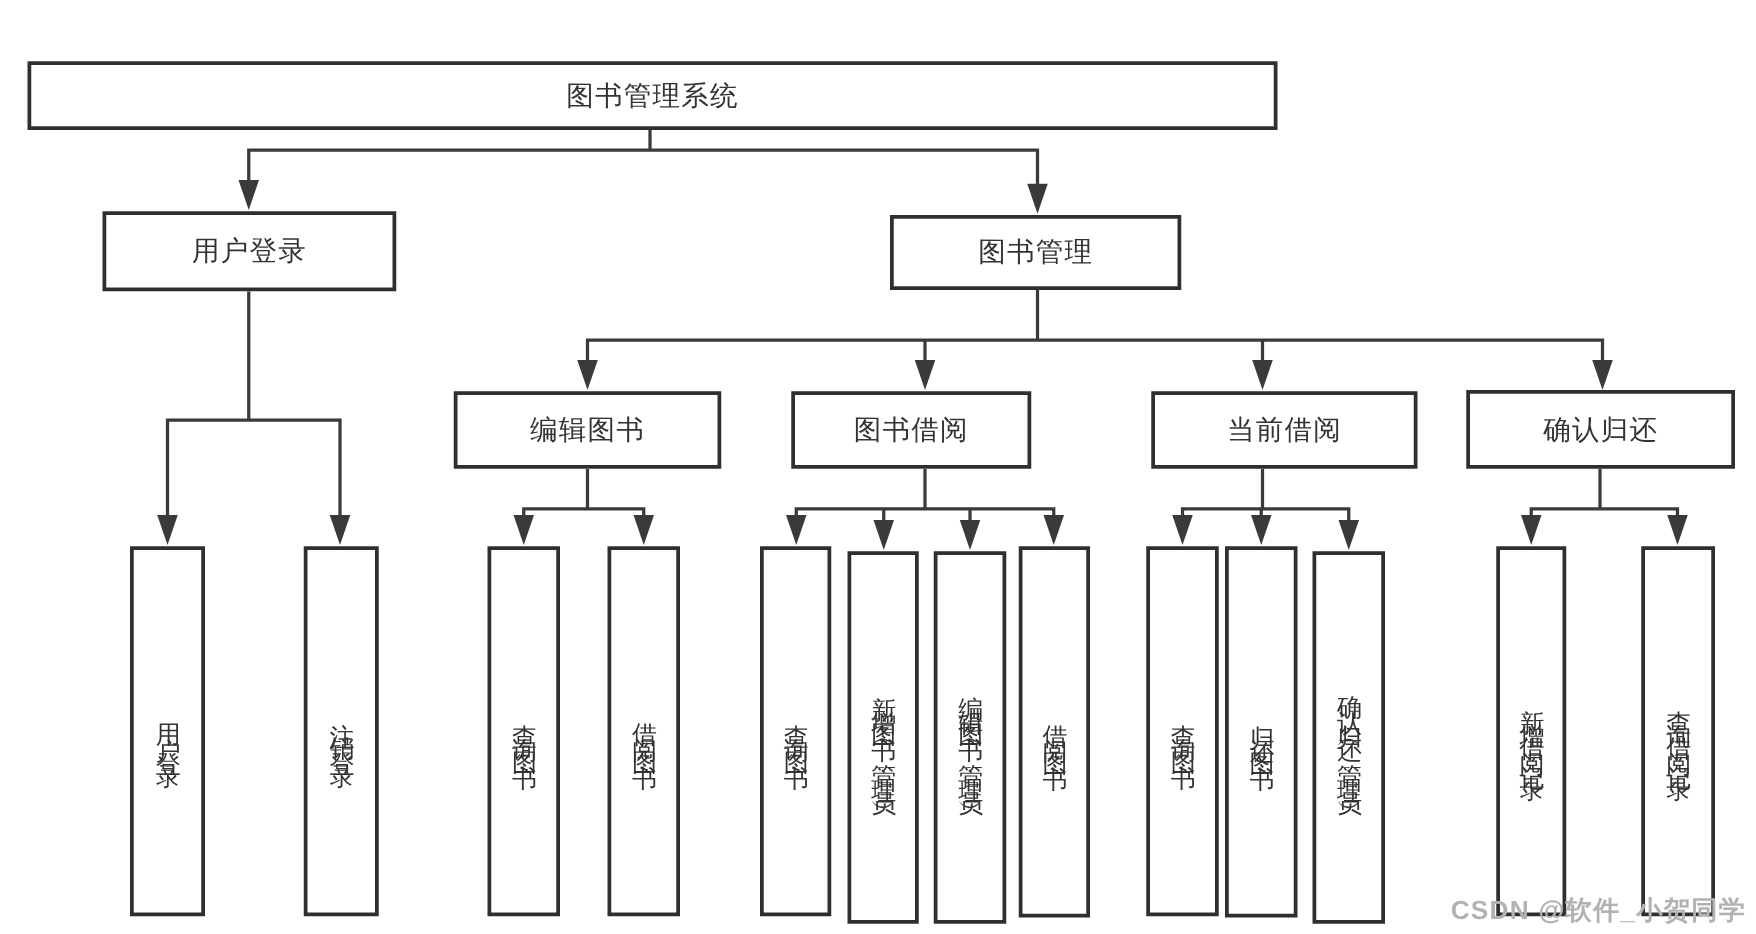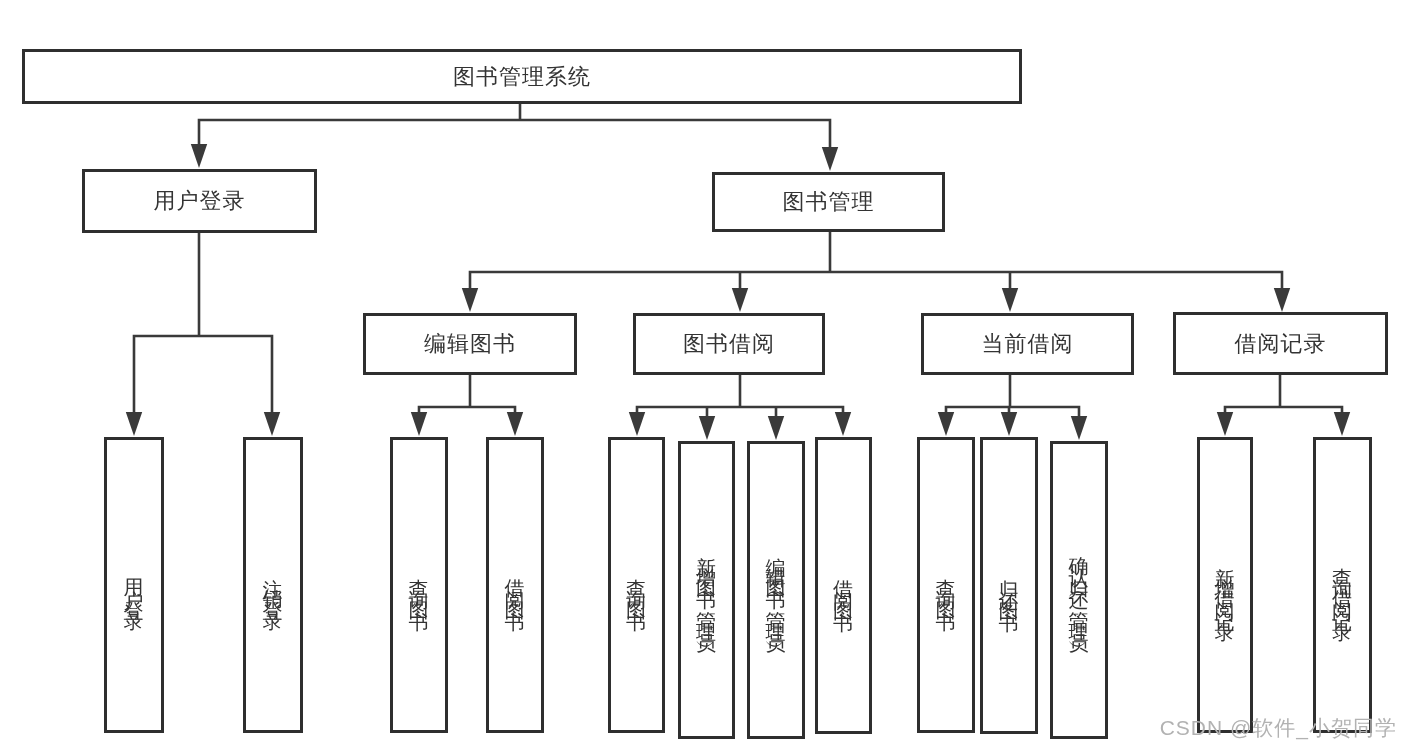--- a/index.html
+++ b/index.html
@@ -40,20 +40,21 @@
     line-height: 1;
     white-space: nowrap;
   }
   .watermark {
     position: absolute;
     right: 8px;
     bottom: 5px;
     font-size: 21px;
     color: var(--watermark, #b2b2b2);
     letter-spacing: 1px;
+    font-weight: bold;
   }
 </style>
 </head>
 <body>
 
 <div class="canvas">
 
   <svg class="wires" viewBox="0 0 1405 747">
 
     <path d="M520 68 V120"></path>
@@ -116,21 +117,21 @@
   <div class="hbox" style="left:363px; top:313px; width:214px; height:62px;">
     <span>编辑图书</span>
   </div>
   <div class="hbox" style="left:633px; top:313px; width:192px; height:62px;">
     <span>图书借阅</span>
   </div>
   <div class="hbox" style="left:903px; top:313px; width:213px; height:62px;margin-left:18px;">
     <span>当前借阅</span>
   </div>
   <div class="hbox" style="left:1173px; top:312px; width:215px; height:63px;">
-    <span>借阅记录</span>
+    <span>确认归还</span>
   </div>
 
   <div class="vbox" style="left:104px; top:437px; width:60px; height:296px;">
     <span class="vtext">用户登录</span>
   </div>
   <div class="vbox" style="left:243px; top:437px; width:60px; height:296px;">
     <span class="vtext">注销登录</span>
   </div>
 
   <div class="vbox" style="left:390px; top:437px; width:58px; height:296px;">

